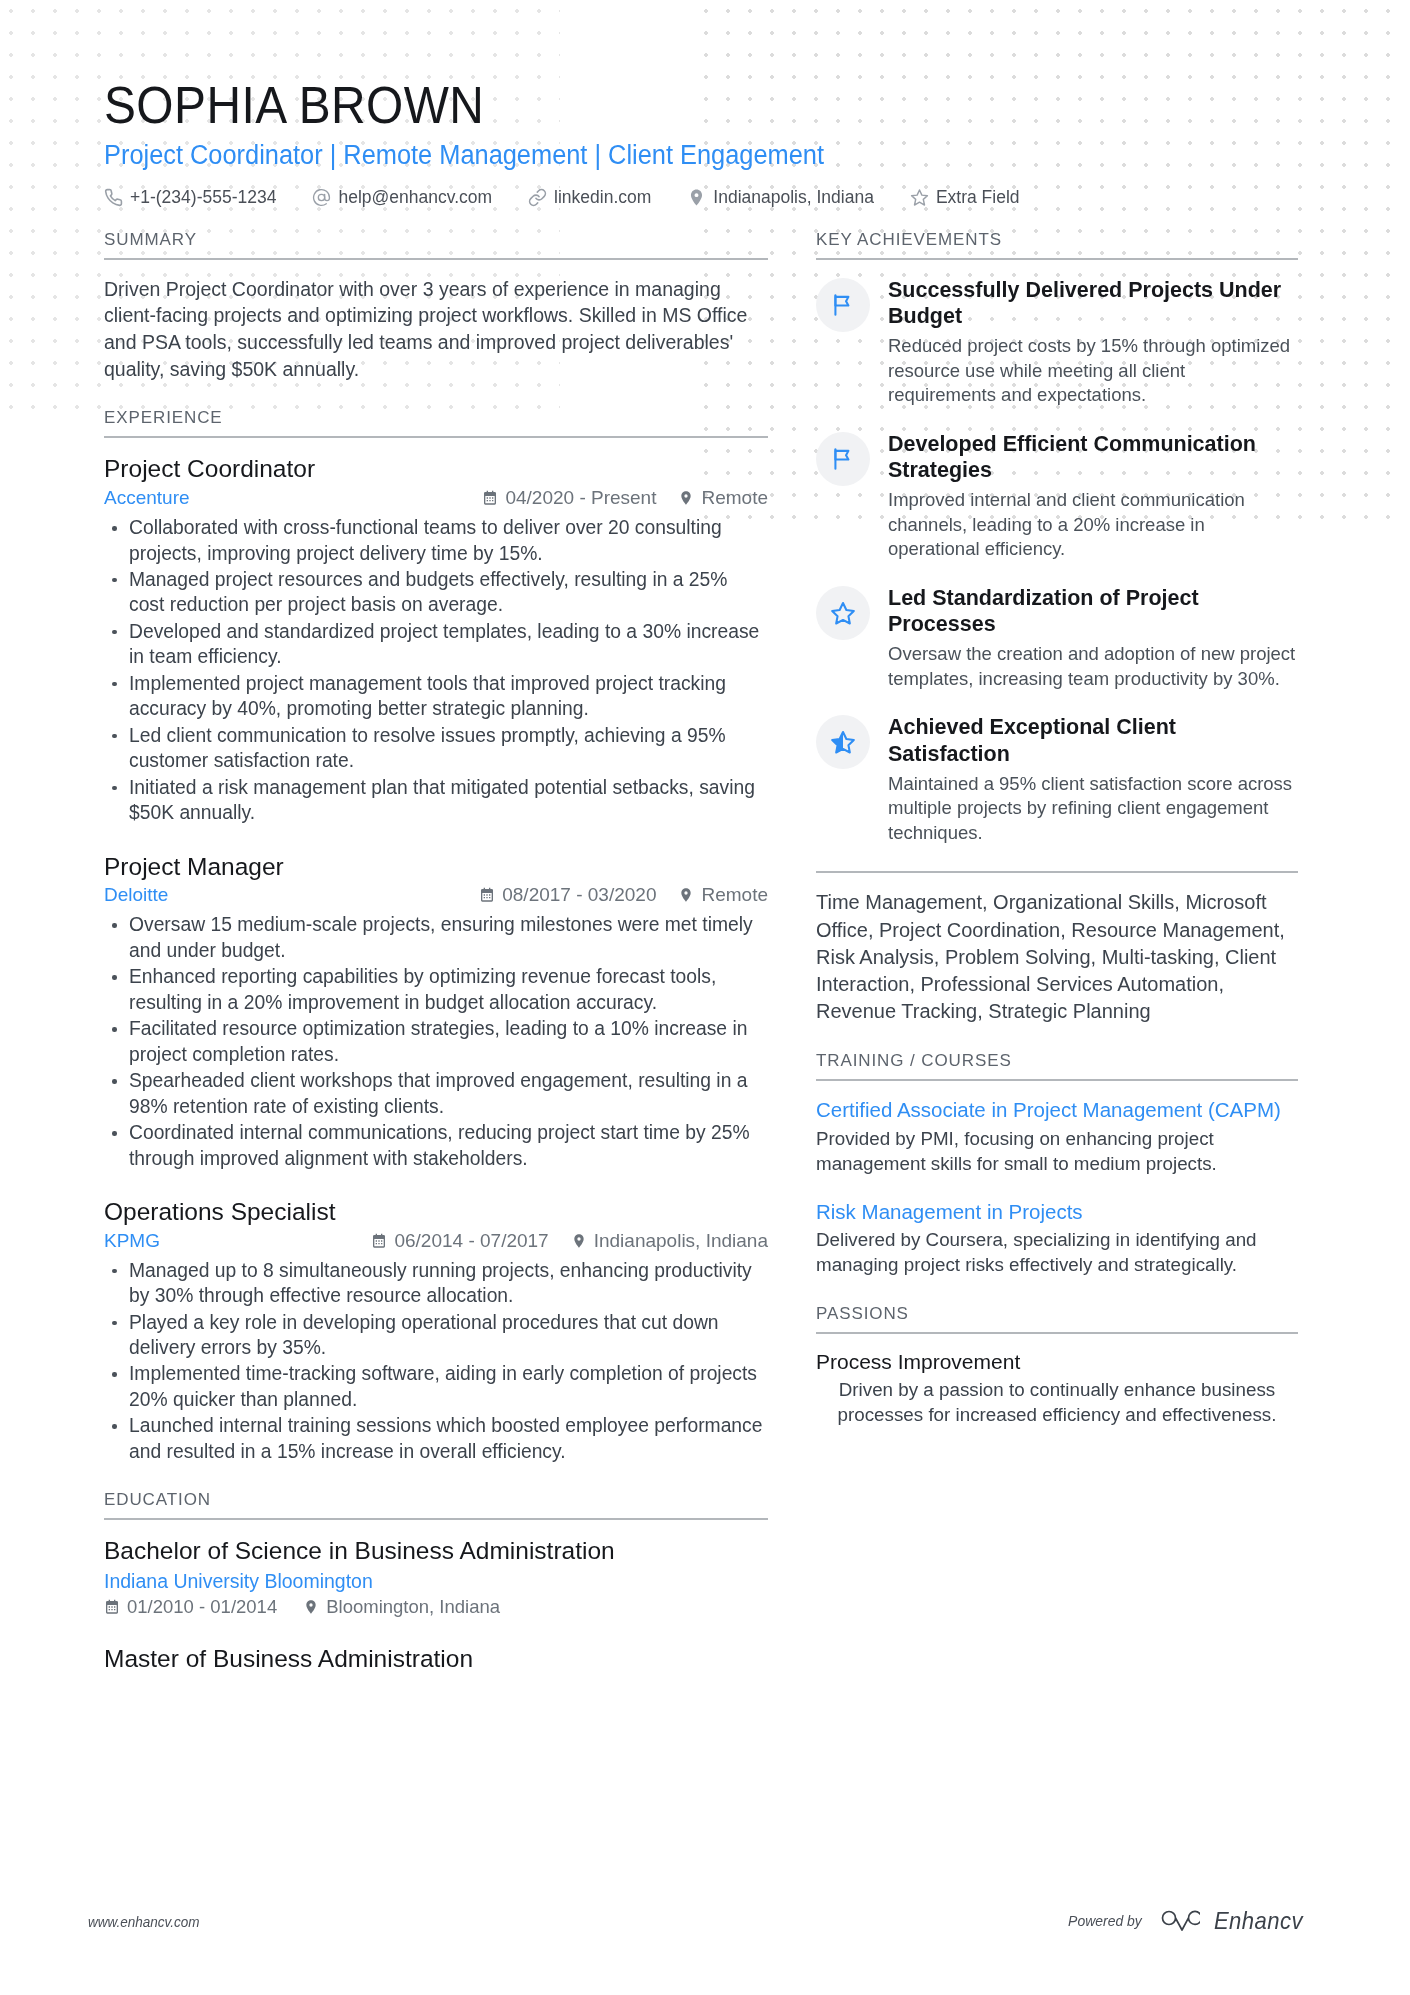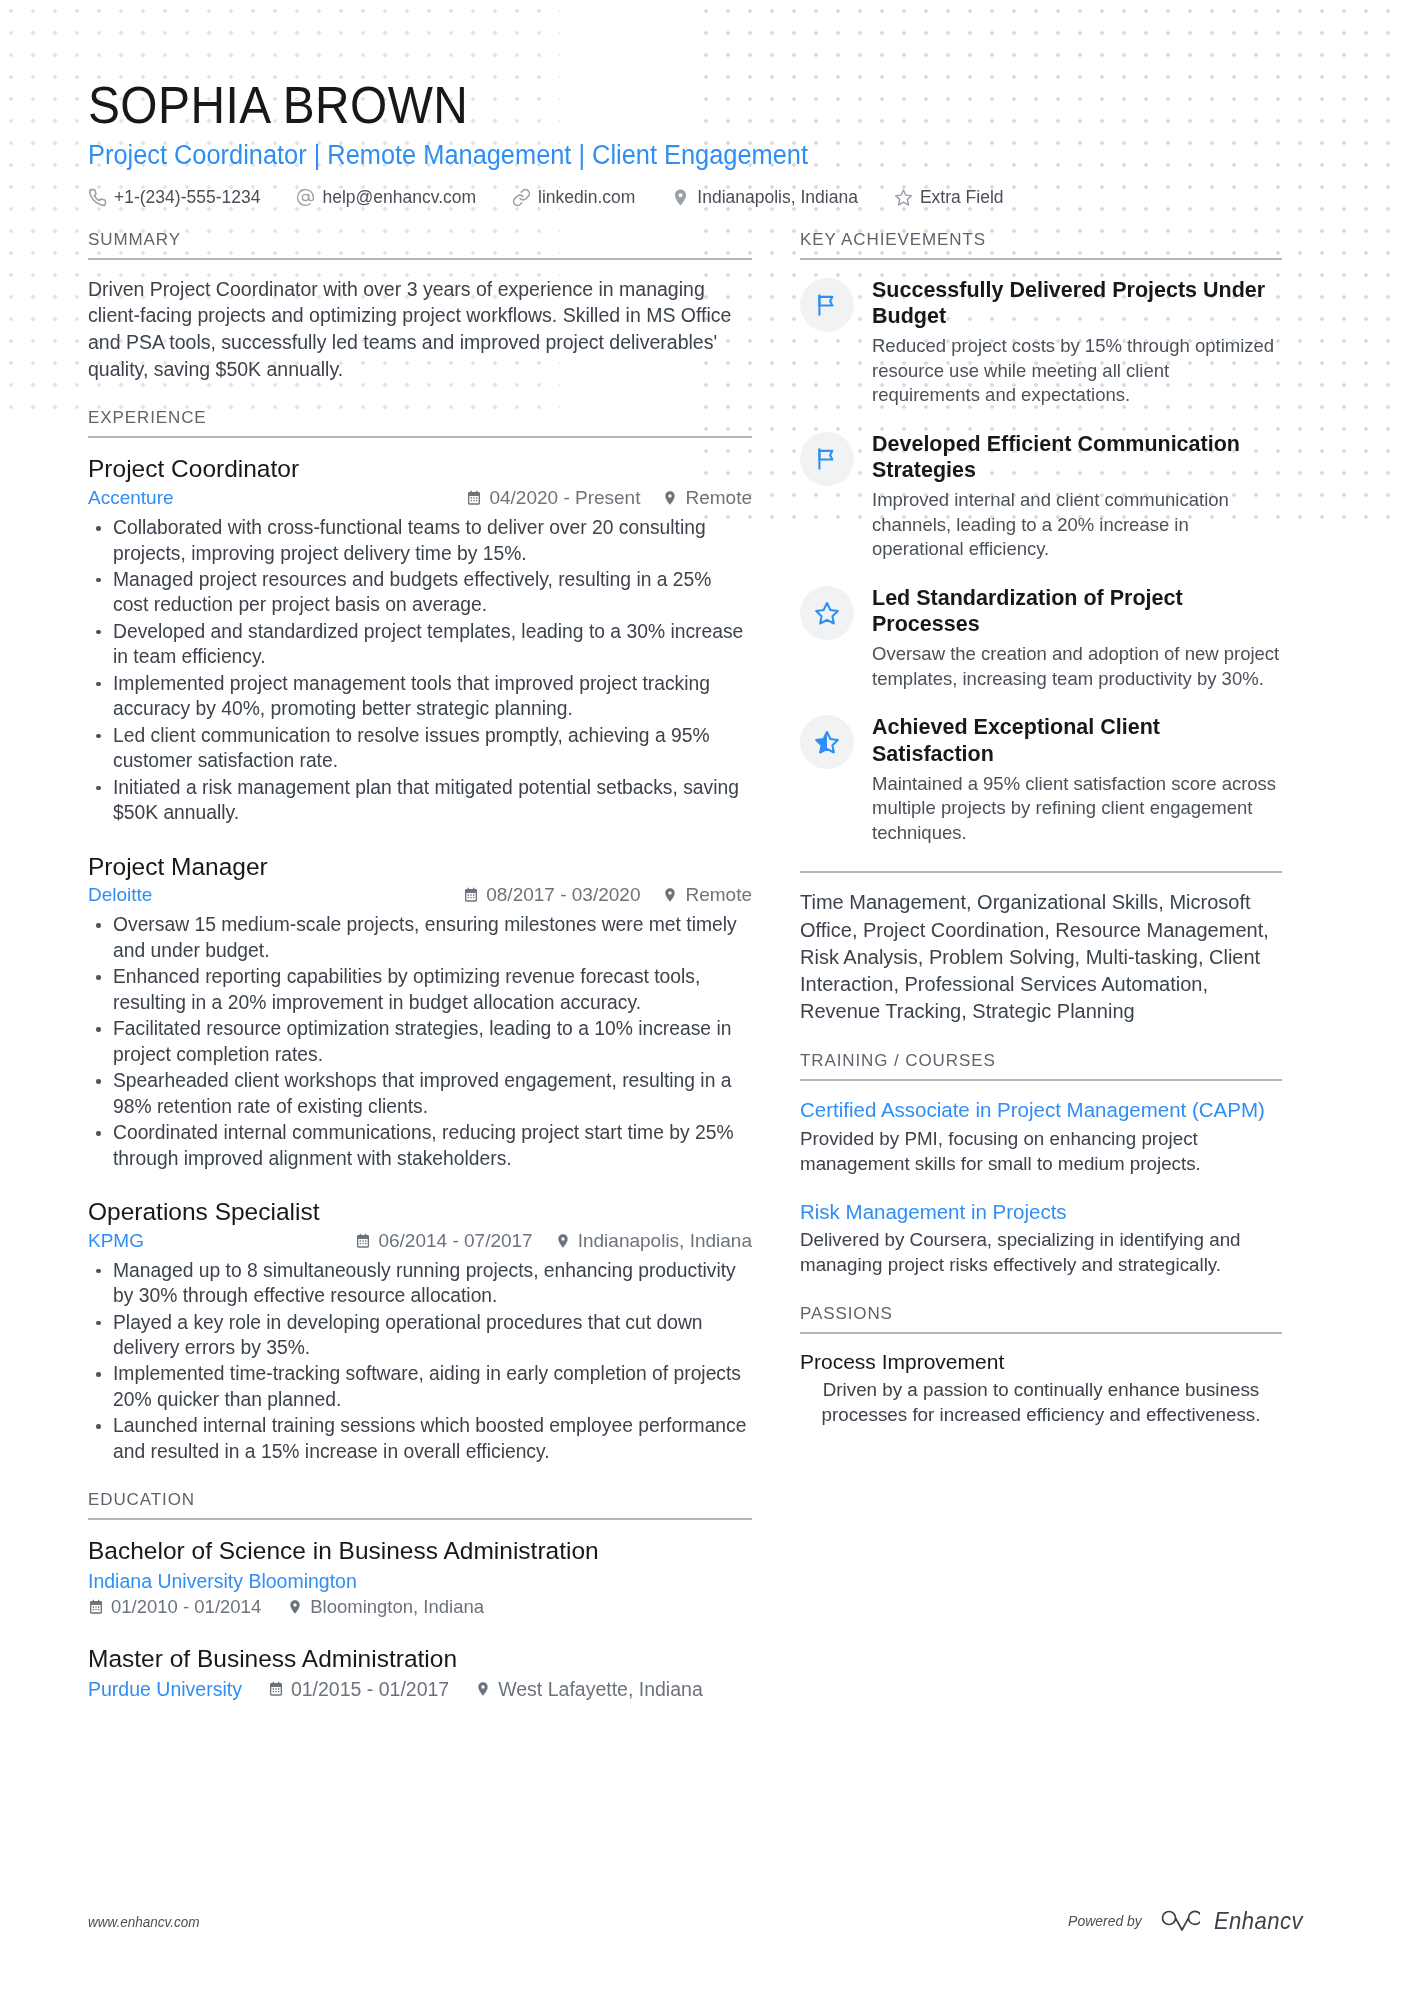--- a/index.html
+++ b/index.html
@@ -7,20 +7,21 @@
     width: 1410px; height: 1995px;
     background: #ffffff;
     font-family: "Liberation Sans", sans-serif;
     -webkit-font-smoothing: antialiased;
   }
   .page {
     position: relative;
     width: 1395px; height: 1995px;
     background: #ffffff;
     overflow: hidden;
+    padding-left: 16px;
   }
   
   .dot-pattern {
     position: absolute;
     top: 0; right: 0;
     width: 700px; height: 520px;
     background-image: radial-gradient(circle, #dcdcdc 1.6px, transparent 1.7px);
     background-size: 22px 22px;
     background-position: 0 0;
     pointer-events: none;
@@ -495,39 +496,20 @@
                       <path d="M12 2C8.13 2 5 5.13 5 9c0 5.25 7 13 7 13s7-7.75 7-13c0-3.87-3.13-7-7-7zm0 9.5A2.5 2.5 0 1 1 12 6.5a2.5 2.5 0 0 1 0 5z"></path>
                     </svg>
                 </span>
                 <span>Bloomington, Indiana</span>
               </span>
             </div>
           </div>
 
           <div class="entry edu-entry">
             <div class="entry-title">Master of Business Administration</div>
-            <div class="edu-inline">
-              <span class="org">Purdue University</span>
-              <span class="meta-bit">
-                <span class="ic">
-                  <svg viewBox="0 0 24 24" fill="currentColor">
-                      <path d="M7 1v2H5a2 2 0 0 0-2 2v15a2 2 0 0 0 2 2h14a2 2 0 0 0 2-2V5a2 2 0 0 0-2-2h-2V1h-2v2H9V1H7zM5 9h14v11H5V9zm2 2v2h2v-2H7zm4 0v2h2v-2h-2zm4 0v2h2v-2h-2zM7 15v2h2v-2H7zm4 0v2h2v-2h-2zm4 0v2h2v-2h-2z"></path>
-                    </svg>
-                </span>
-                <span>01/2015 - 01/2017</span>
-              </span>
-              <span class="meta-bit">
-                <span class="ic">
-                  <svg viewBox="0 0 24 24" fill="currentColor">
-                      <path d="M12 2C8.13 2 5 5.13 5 9c0 5.25 7 13 7 13s7-7.75 7-13c0-3.87-3.13-7-7-7zm0 9.5A2.5 2.5 0 1 1 12 6.5a2.5 2.5 0 0 1 0 5z"></path>
-                    </svg>
-                </span>
-                <span>West Lafayette, Indiana</span>
-              </span>
-            </div>
           </div>
         </div>
 
       </div>
 
       <div class="col-right">
 
         <div class="sec">
           <div class="sec-title">KEY ACHIEVEMENTS</div>
           <div class="sec-rule"></div>

